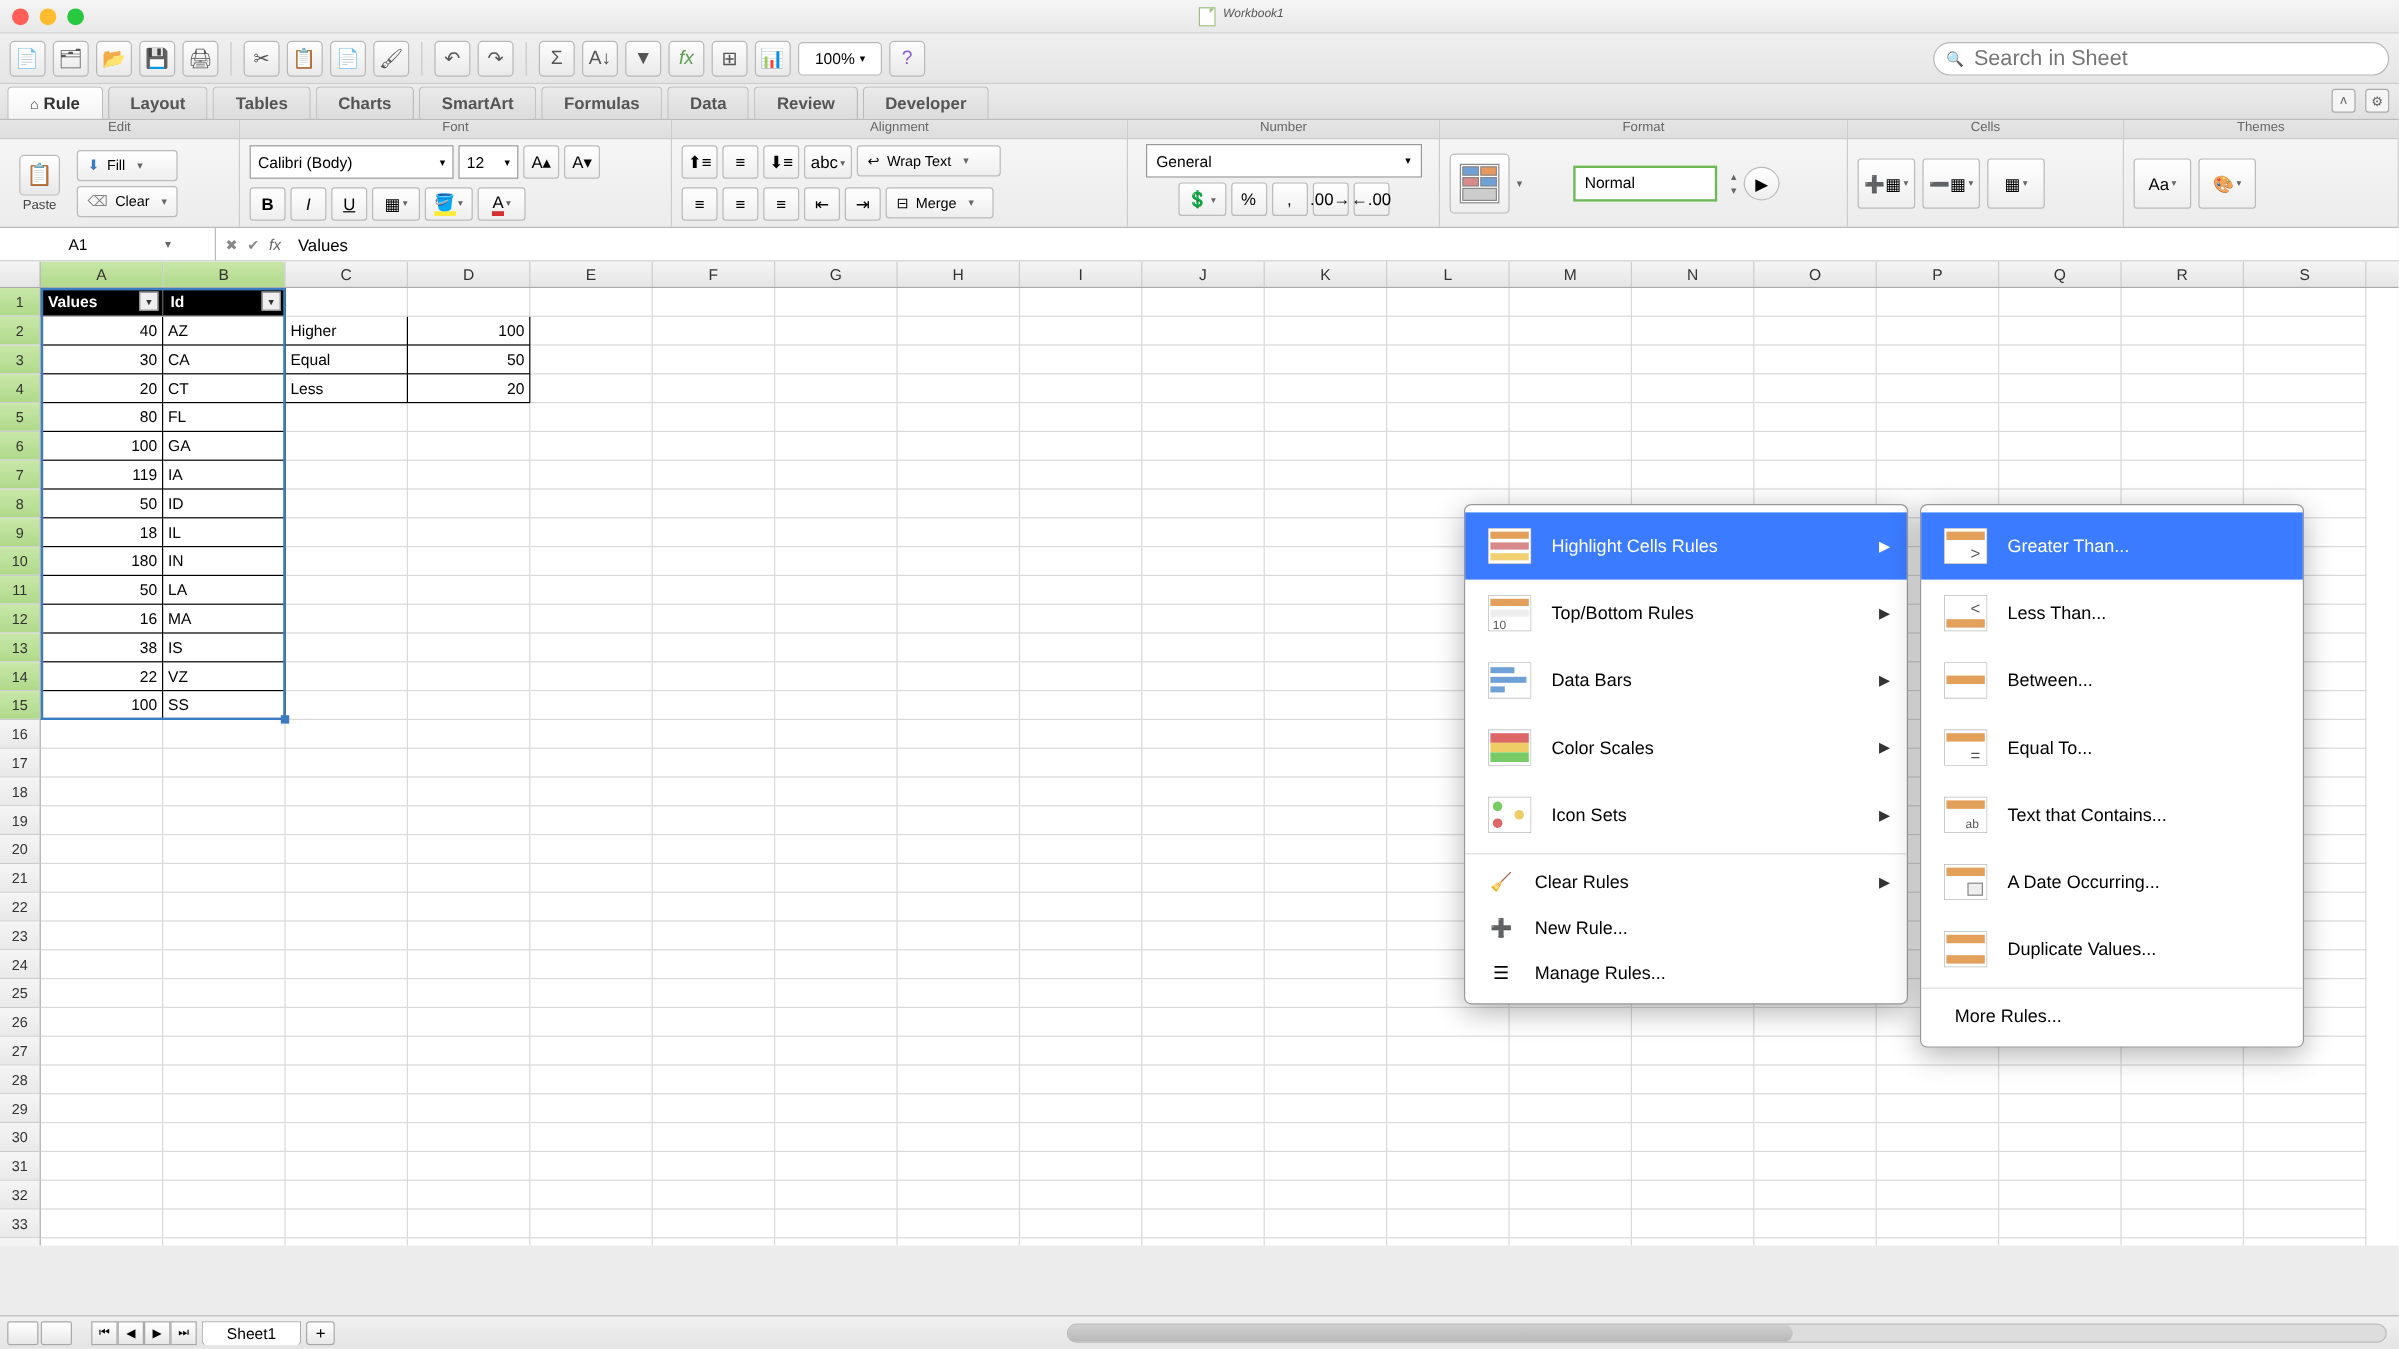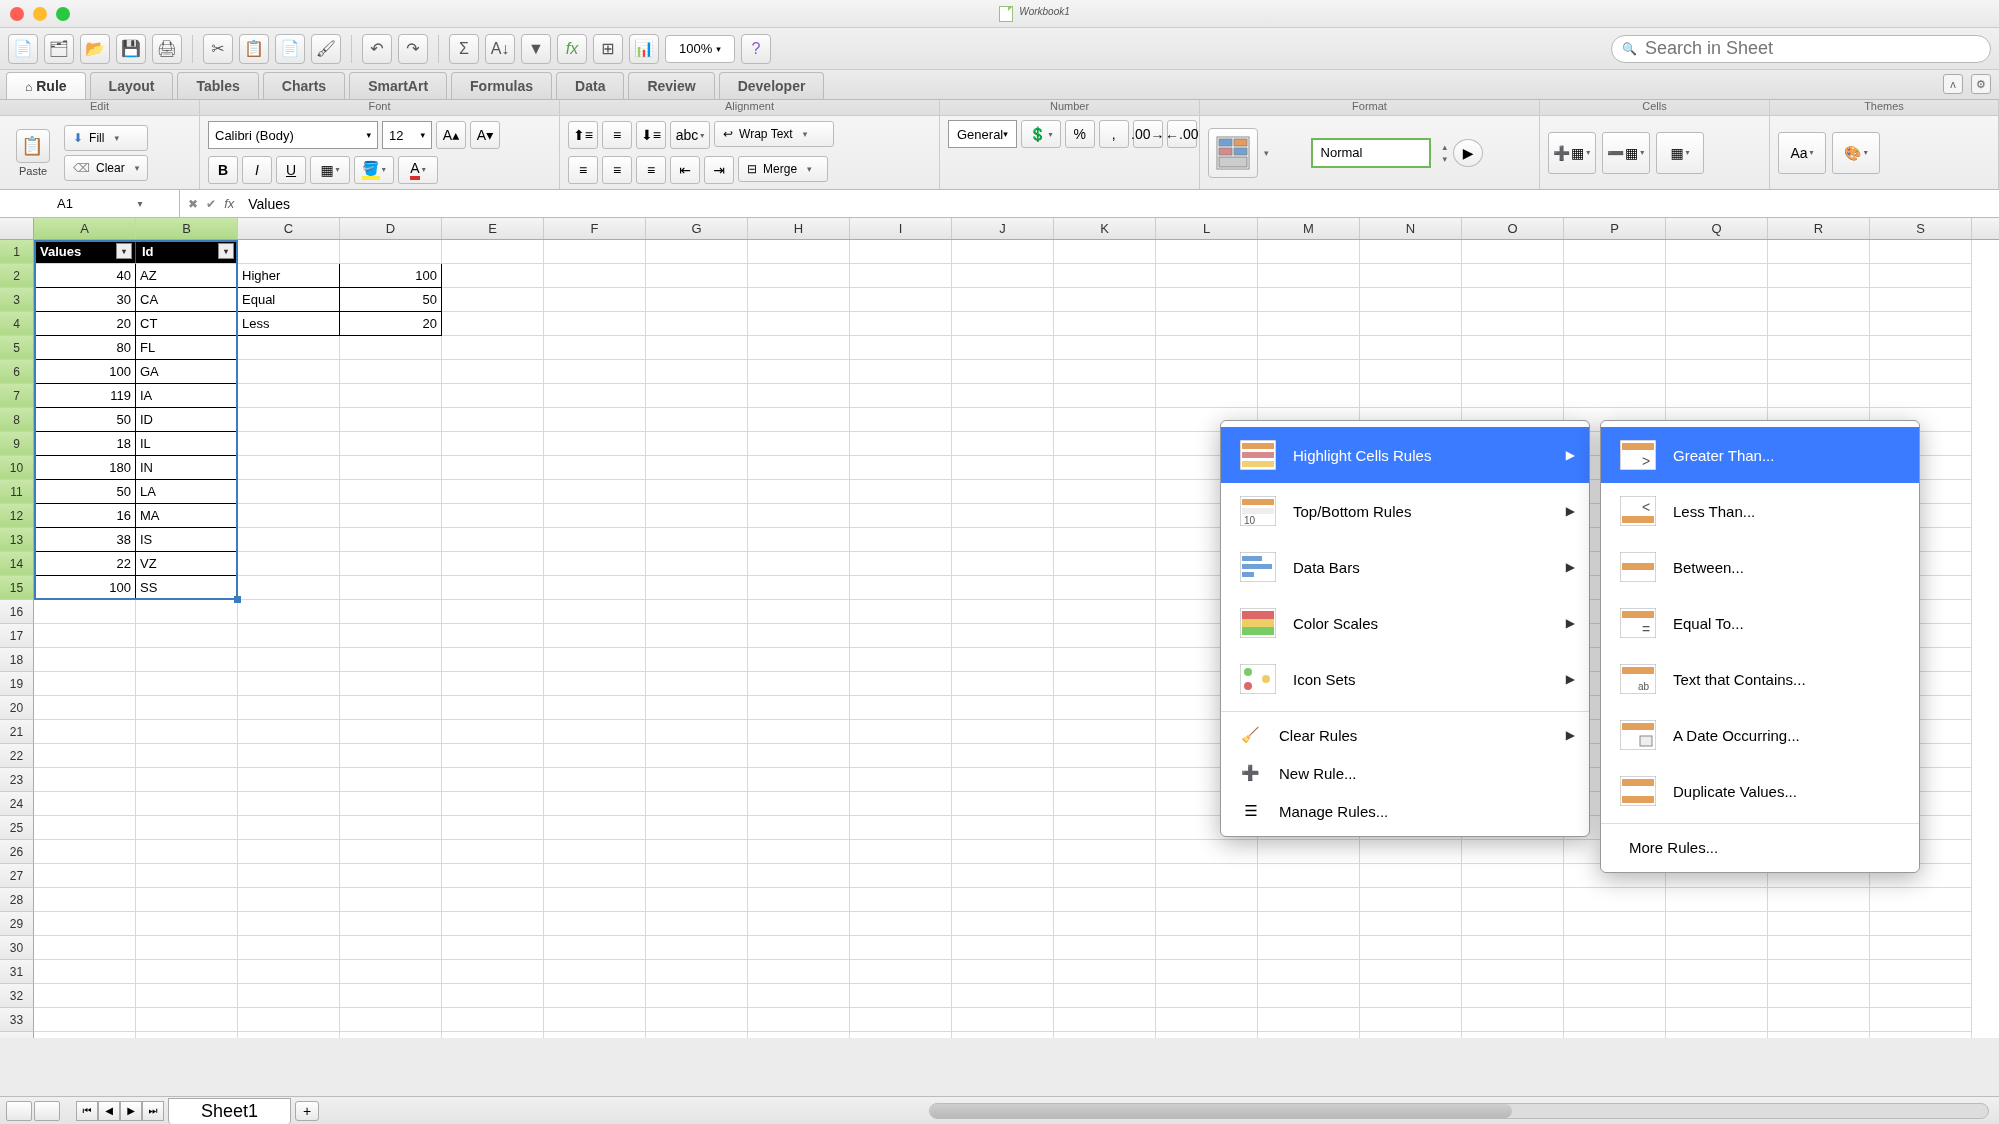--- a/index.html
+++ b/index.html
@@ -90,21 +90,21 @@
 .mitem .arrow{position:absolute;right:14px;font-size:12px;color:#333;}
 .mitem.hi .arrow{color:#fff;}
 .msep{height:1px;background:#ddd;margin:4px 0;}
 
 
 .footer{position:absolute;bottom:0;left:0;right:0;height:28px;background:linear-gradient(#f0f0f0,#e4e4e4);border-top:1px solid #bbb;display:flex;align-items:center;}
 .viewbtns{display:flex;gap:2px;padding:0 6px;}
 .vbtn{width:26px;height:20px;border:1px solid #aaa;background:linear-gradient(#fff,#e8e8e8);border-radius:2px;}
 .navbtns{display:flex;gap:0;margin-left:10px;}
 .nbtn{width:22px;height:20px;border:1px solid #aaa;background:linear-gradient(#fff,#e8e8e8);display:flex;align-items:center;justify-content:center;font-size:10px;}
-.stab{padding:2px 32px;border:1px solid #aaa;border-bottom:none;background:#fff;font-size:18px;margin-left:4px;border-radius:0 0 4px 4px;}
+.stab{padding:2px 20px;border:1px solid #aaa;border-bottom:none;background:#fff;font-size:13px;margin-left:4px;border-radius:0 0 4px 4px;}
 .addtab{width:24px;height:20px;border:1px solid #aaa;background:linear-gradient(#fff,#e8e8e8);margin-left:4px;display:flex;align-items:center;justify-content:center;font-size:14px;border-radius:3px;}
 .hscroll{flex:1;margin:0 10px;height:16px;background:#ddd;border:1px solid #bbb;border-radius:8px;position:relative;}
 .hscroll .thumb{position:absolute;left:0;width:55%;height:100%;background:linear-gradient(#cfcfcf,#b8b8b8);border-radius:8px;}
 
 .cond-icon rect{stroke:#888;}
 </style>
 </head>
 <body>
 
 <div class="titlebar">
@@ -247,21 +247,21 @@
         <div class="mini drop" style="min-width:90px;">
             <span>⊟</span>
             <span>Merge</span>
           </div>
       </div>
     </div>
   </div>
 
   <div class="group" style="width:260px;">
     <div class="group-label">Number</div>
-    <div class="group-body" style="flex-direction:row;align-items:flex-start;gap:4px;">
+    <div class="group-body" style="flex-direction:column;align-items:center;gap:4px;">
       <div class="numfmt">
           <span>General</span>
           <span style="margin-left:auto;font-size:9px;">▾</span>
         </div>
       <div style="display:flex;gap:4px;">
         <div class="iconbtn drop">💲</div>
         <div class="iconbtn">%</div>
         <div class="iconbtn">,</div>
         <div class="iconbtn">.00→</div>
         <div class="iconbtn">←.00</div>

